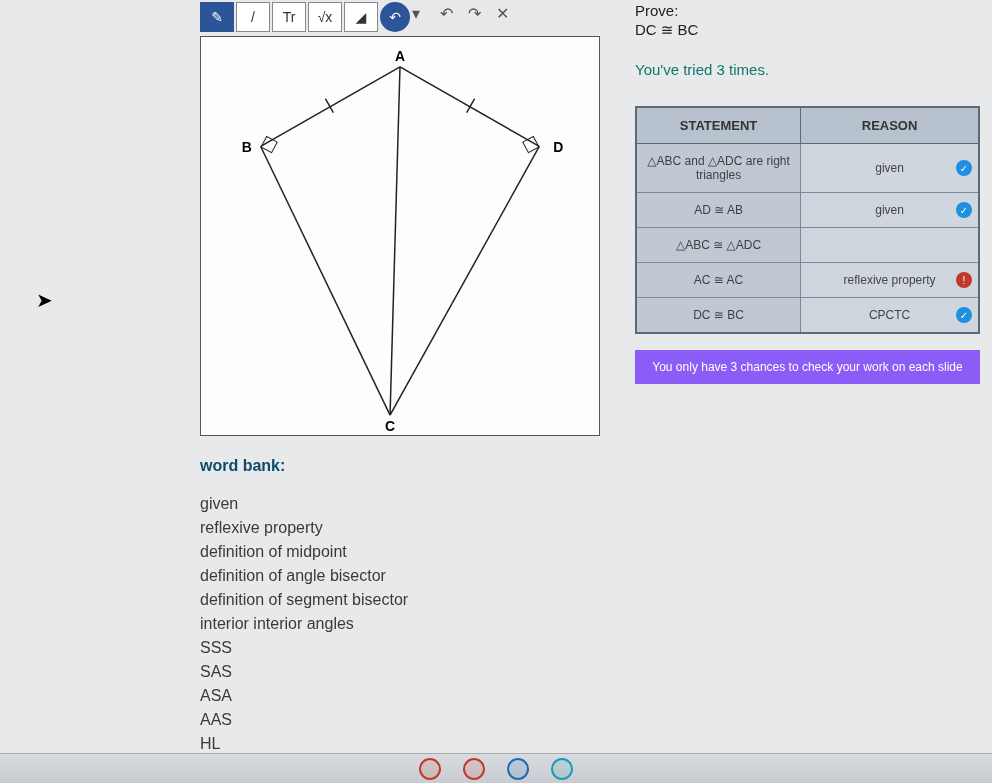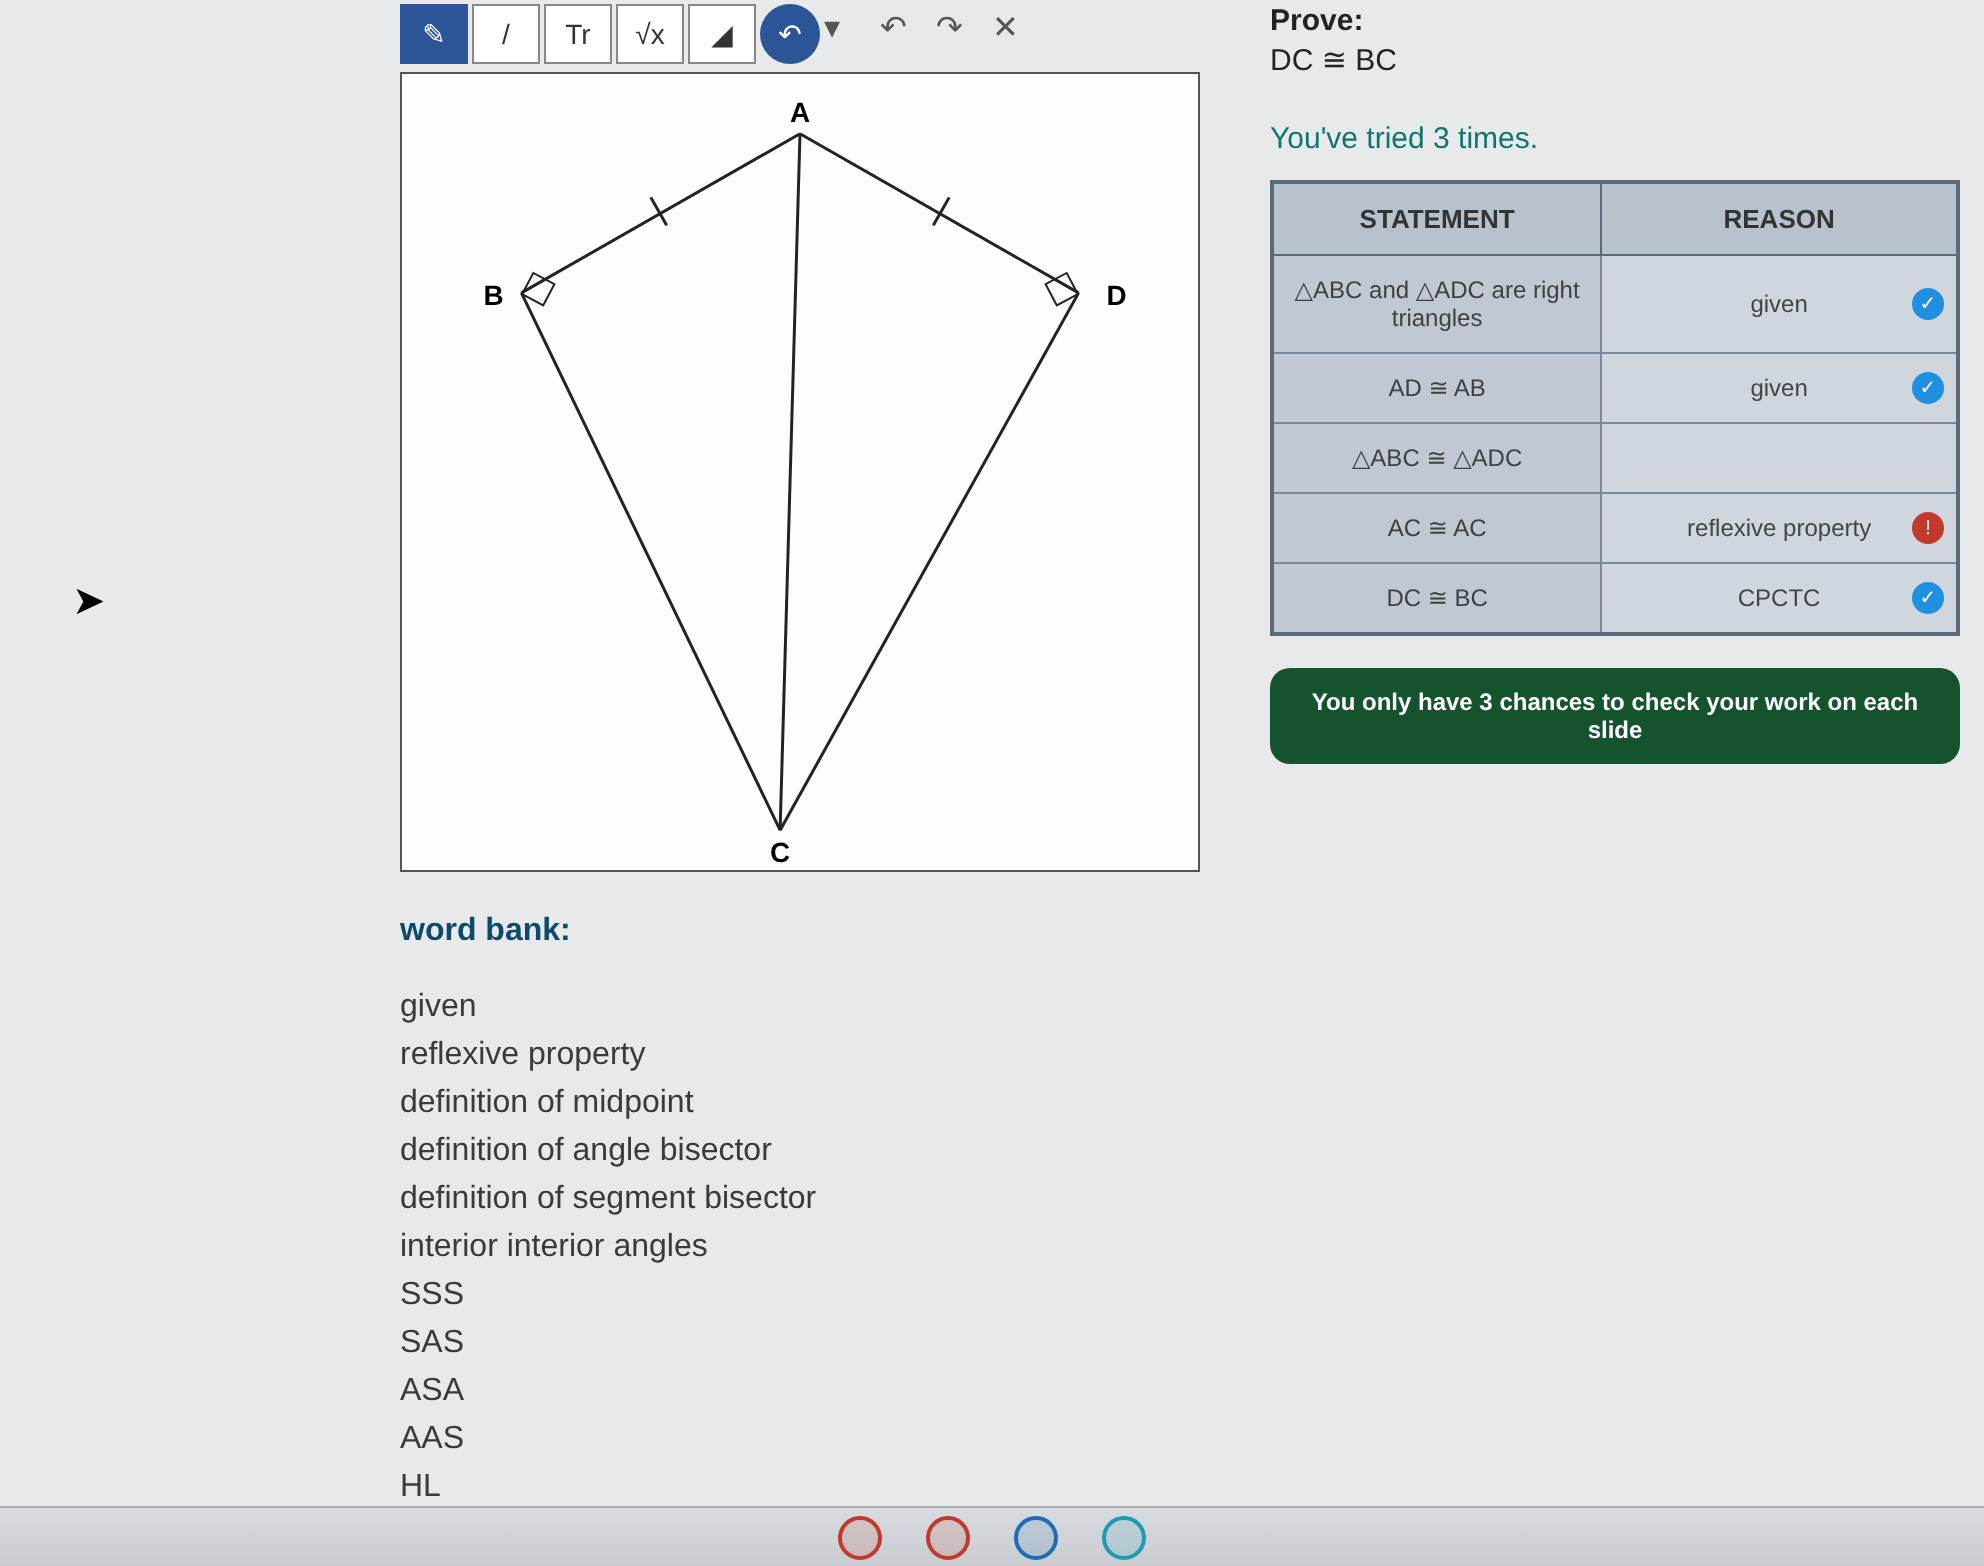--- a/index.html
+++ b/index.html
@@ -81,25 +81,25 @@
     position: absolute;
     left: 635px;
     top: 2px;
     width: 345px;
   }
   .prove-block {
     font-size: 15px;
     color: #222;
     margin-bottom: 10px;
   }
-  .prove-block .prove-label { font-weight: bold; }
+  .prove-block .prove-label { font-weight: normal; }
   .prove-block .prove-stmt { margin-top: 2px; }
   .tries { margin-top: 22px; color: #0f766e; font-size: 15px; }
   .proof-table {
-    margin-top: 12px;
+    margin-top: 28px;
     width: 100%;
     border: 2px solid #5a6a7a;
     border-collapse: collapse;
     background: #c8d0db;
     font-size: 12px;
     padding-left: 10px;
   }
   .proof-table th {
     background: #b8c2cf;
     color: #333;
@@ -132,27 +132,26 @@
     vertical-align: middle;
     position: absolute;
     right: 6px;
     top: 50%;
     transform: translateY(-50%);
   }
   .status-ok { background: #1f8fe0; }
   .status-err { background: #c0392b; }
   .warning-bar {
     margin-top: 16px;
-    background: #14532d;
+    background: #8b5cf6;
     color: #fff;
     font-size: 12px;
     padding: 10px 12px;
     text-align: center;
-    border-radius: 10px;
-    font-weight: bold;
+    border-radius: 0;
   }
   .cursor {
     position: absolute;
     left: 36px;
     top: 288px;
     font-size: 20px;
     color: #000;
     pointer-events:none;
   }
   .taskbar {

